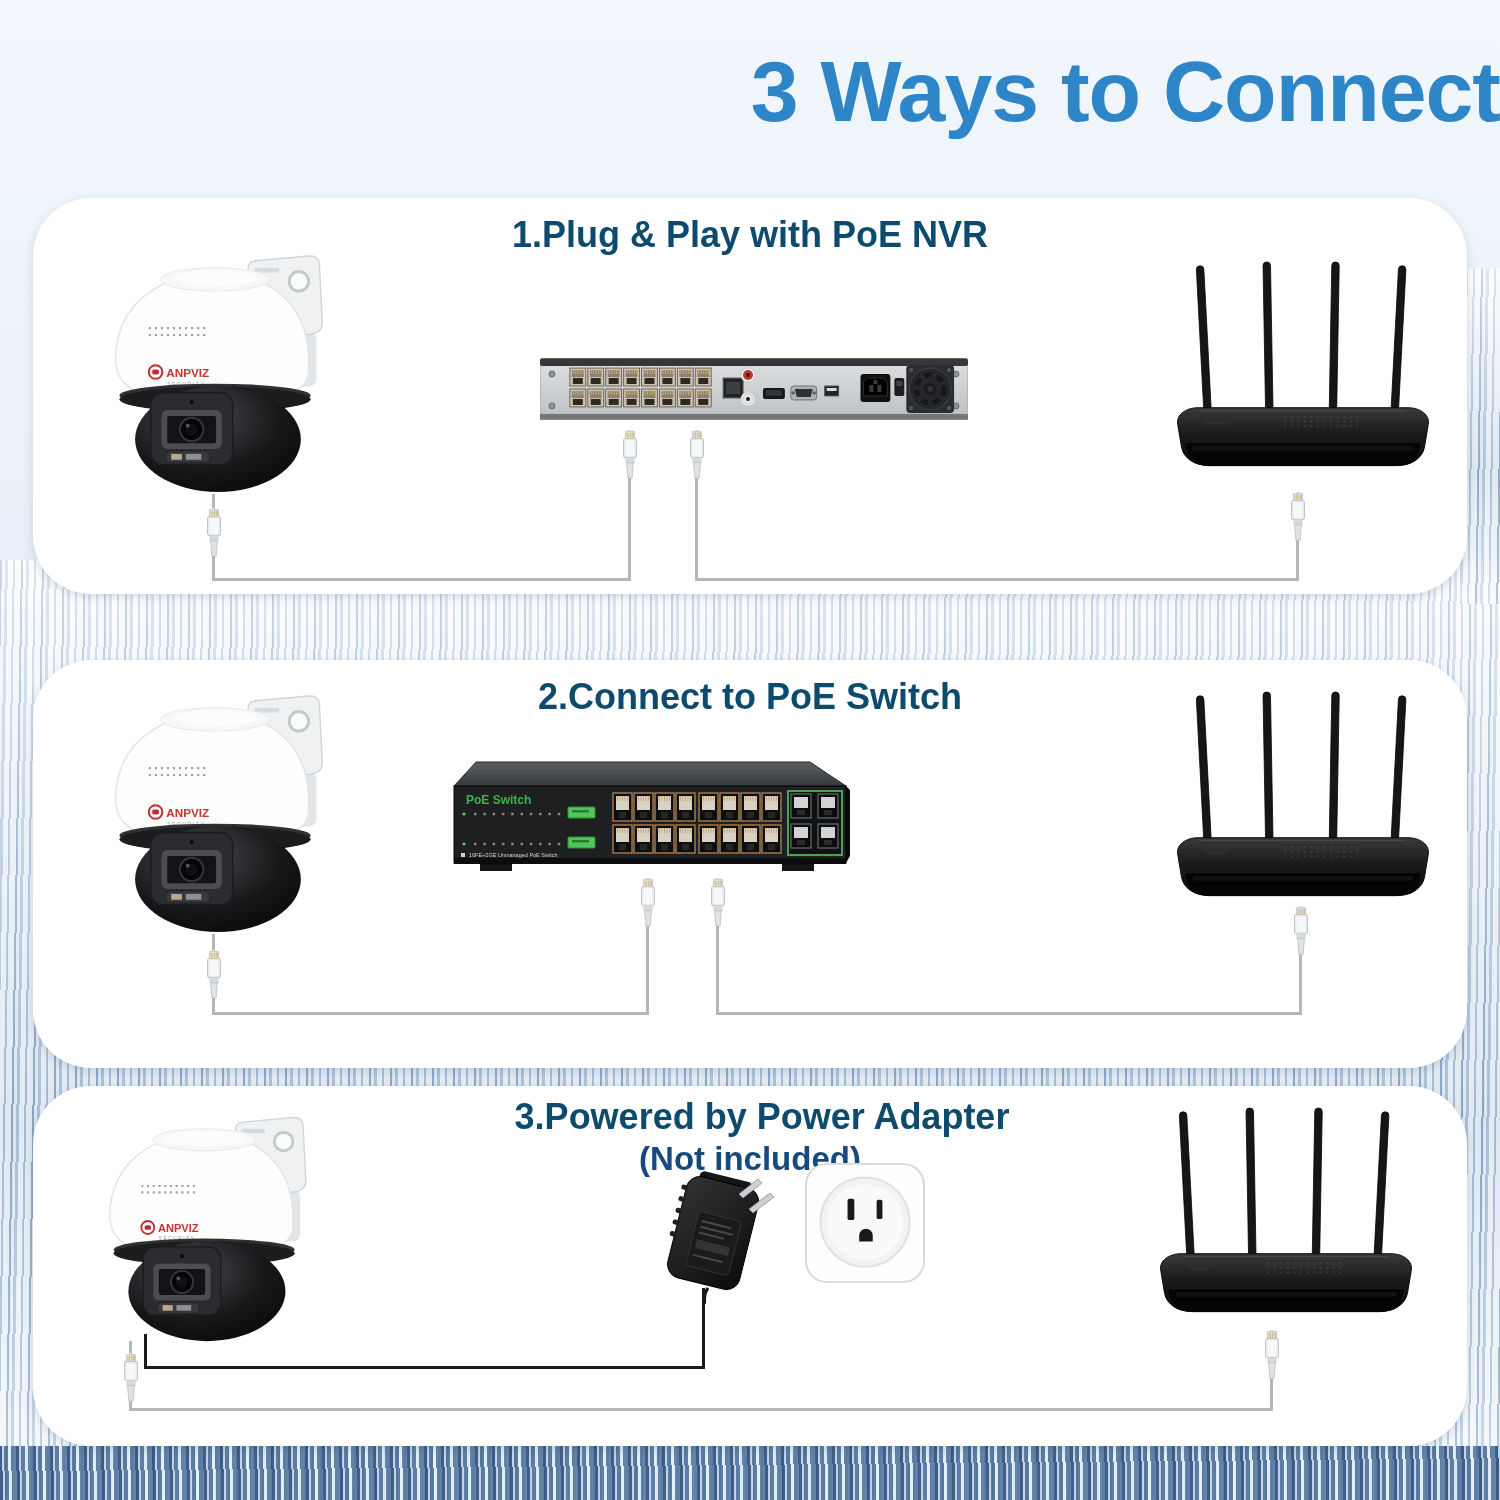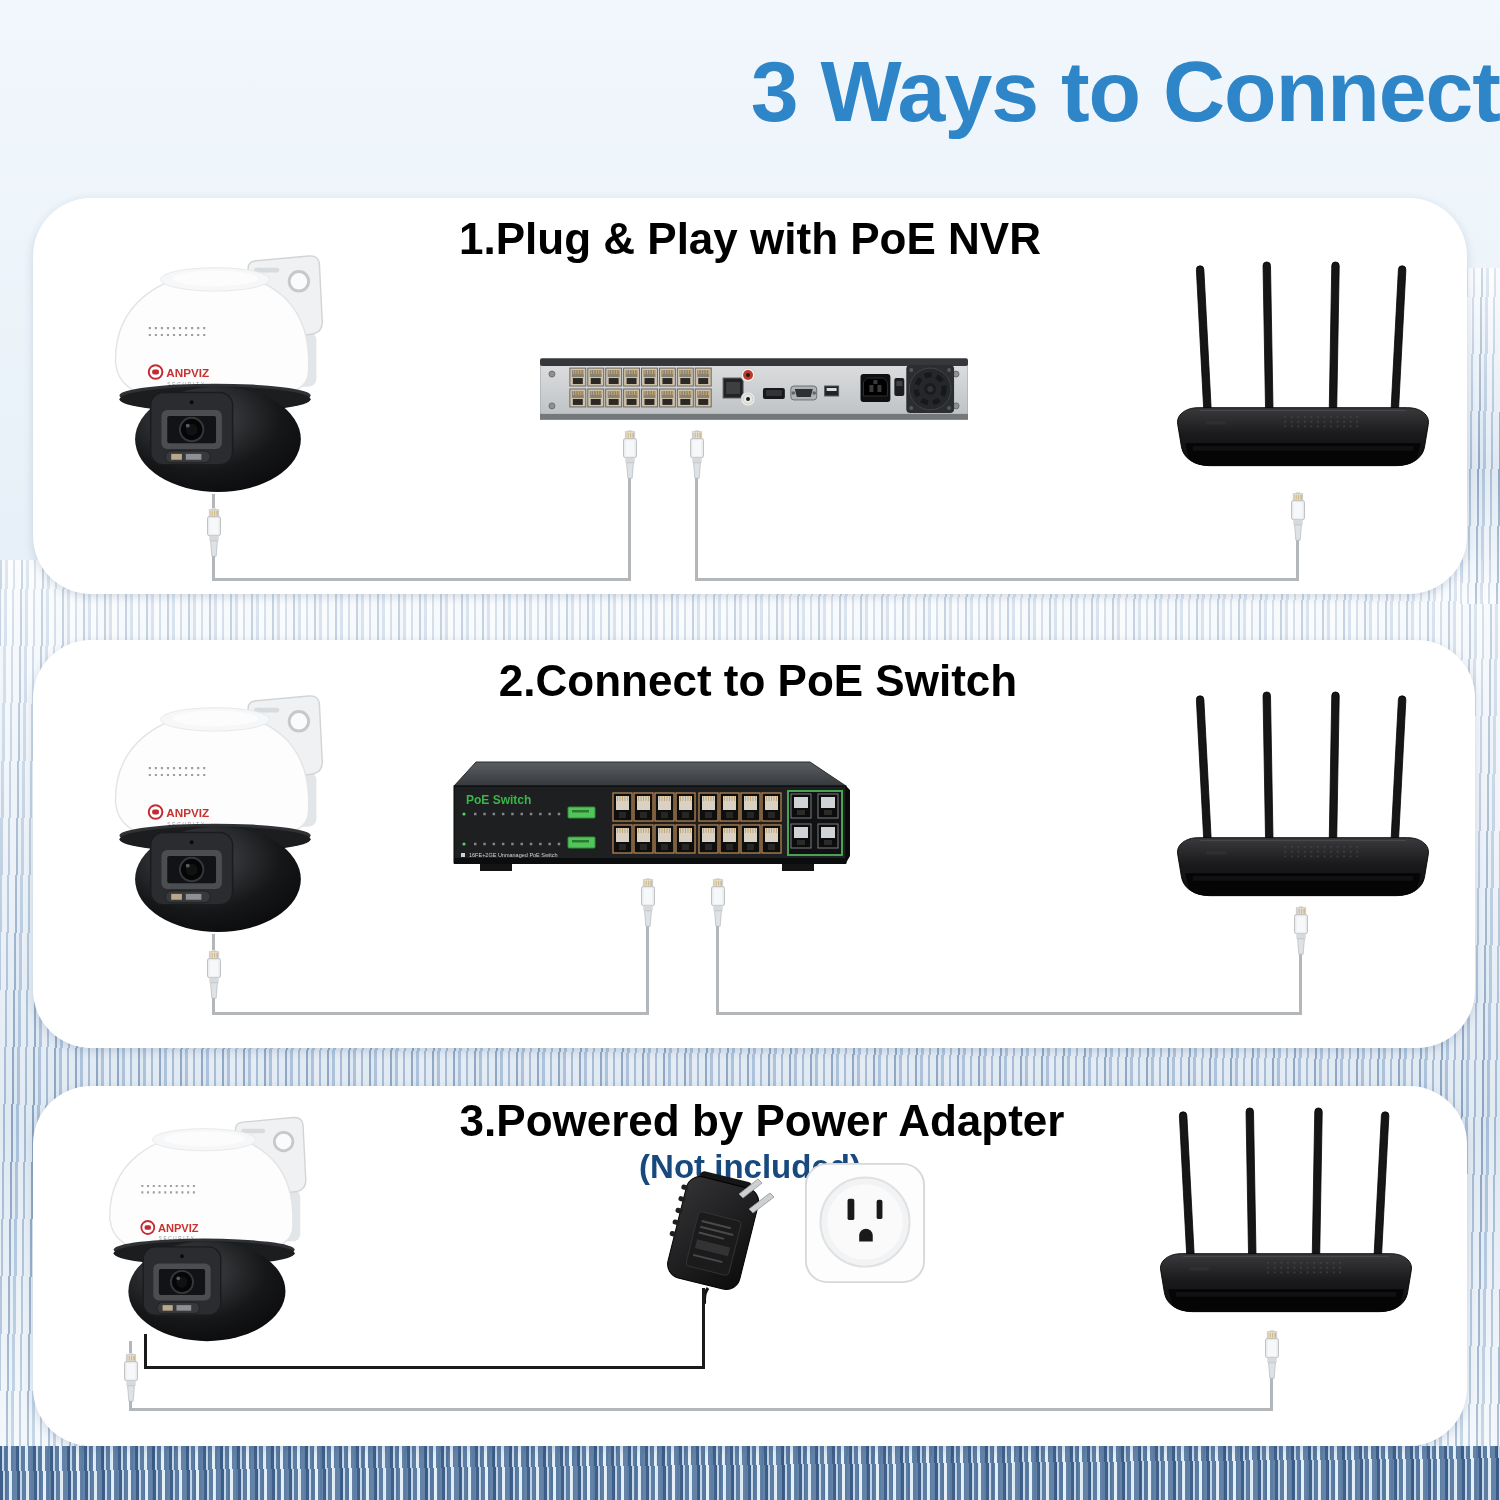--- a/index.html
+++ b/index.html
@@ -34,25 +34,25 @@
     position:absolute;top:42px;left:0;right:0;z-index:2;
     text-align:right;font-size:86px;font-weight:bold;letter-spacing:-1px;
     color:#2e86c8;
   }
   .panel{
     position:absolute;left:33px;width:1434px;z-index:1;
     background:#ffffff;border-radius:58px;
     box-shadow:0 3px 10px rgba(50,80,120,.18);
   }
   .panel1{top:198px;height:396px;}
-  .panel2{top:640px;height:408px;padding-left:8px;}
+  .panel2{top:660px;height:408px;}
   .panel3{top:1086px;height:360px;}
   .phead{
     margin-top:16px;text-align:center;
-    font-size:44px;font-weight:bold;color:#000000;letter-spacing:0px;
+    font-size:36px;font-weight:bold;color:#0c4a6e;letter-spacing:0px;
   }
   .panel3 .phead{margin-top:10px;padding-left:24px;}
   .pnote{text-align:center;font-size:33px;font-weight:bold;color:#17497e;margin-top:2px;}
   .dev{position:absolute;z-index:2;}
   .cable{position:absolute;z-index:2;background:#b4b7b9;}
   .cable-k{position:absolute;z-index:2;background:#1a1a1a;}
   svg text{font-family:"Liberation Sans", sans-serif;}
 </style>
 </head>
 <body>

